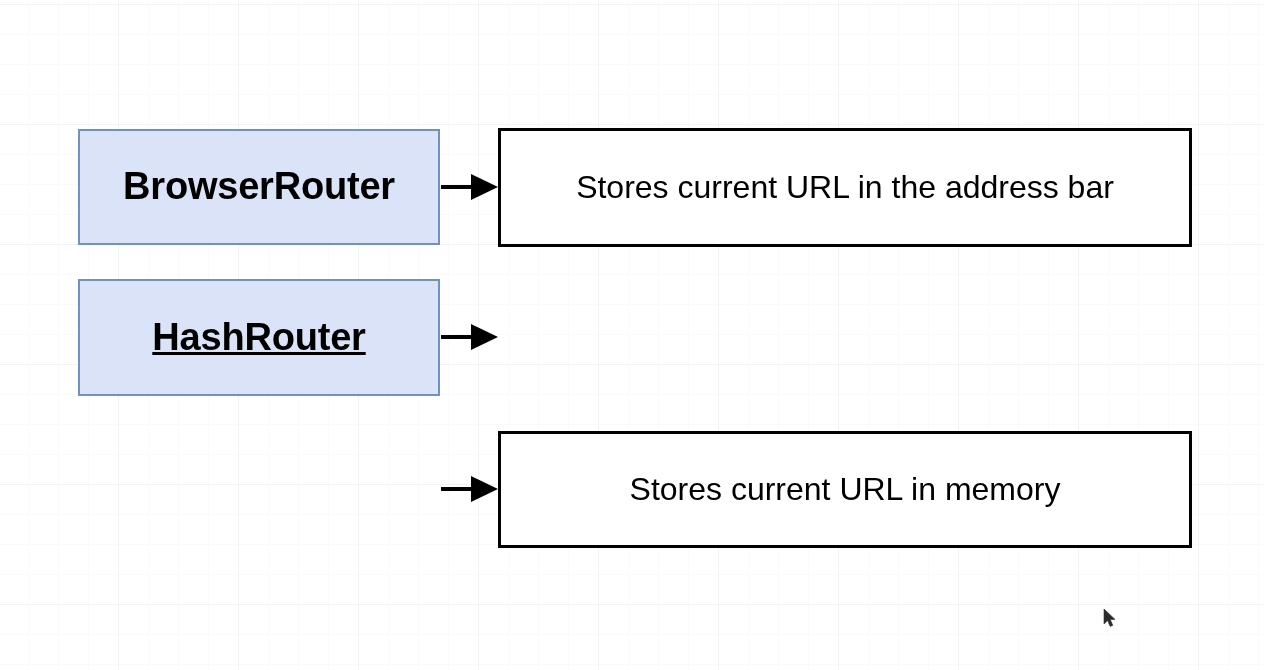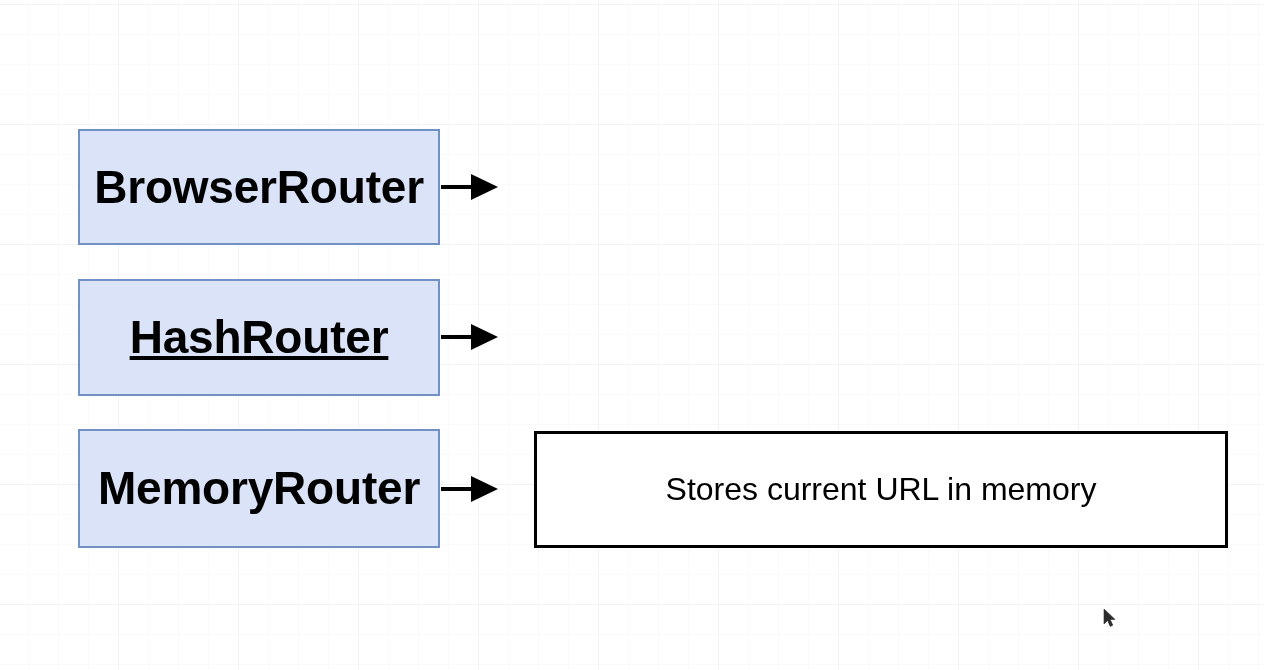--- a/index.html
+++ b/index.html
@@ -38,21 +38,21 @@
     width: 362px;
     box-sizing: border-box;
     background: #dae3f7;
     border: 2px solid #7190c4;
     display: flex;
     align-items: center;
     justify-content: center;
     text-align: center;
   }
   .node-label {
-    font-size: 46px;
+    font-size: 38px;
     font-weight: bold;
     color: #000000;
     letter-spacing: -0.2px;
     line-height: 1.1;
     white-space: nowrap;
   }
 
   
   .desc-box {
     position: absolute;
@@ -98,45 +98,45 @@
     <span class="node-label">BrowserRouter</span>
   </div>
 
   <div class="arrow" style="top:174px;">
     <svg width="58" height="26" viewBox="0 0 58 26" aria-hidden="true">
       <line x1="0" y1="13" x2="44" y2="13" stroke="#000000" stroke-width="4"></line>
       <polygon points="30,0 57,13 30,26" fill="#000000"></polygon>
     </svg>
   </div>
 
+  <div class="desc-box" style="top:128px; height:119px;">
+    <span class="desc-label">Stores current URL in the address bar</span>
+  </div>
 
   <div class="node-box" style="top:279px; height:117px;text-decoration:underline;">
     <span class="node-label">HashRouter</span>
   </div>
 
   <div class="arrow" style="top:324px;">
     <svg width="58" height="26" viewBox="0 0 58 26" aria-hidden="true">
       <line x1="0" y1="13" x2="44" y2="13" stroke="#000000" stroke-width="4"></line>
       <polygon points="30,0 57,13 30,26" fill="#000000"></polygon>
     </svg>
   </div>
 
 
-  <div class="node-box" style="top:429px; height:119px;">
-    <span class="node-label">MemoryRouter</span>
-  </div>
 
   <div class="arrow" style="top:476px;">
     <svg width="58" height="26" viewBox="0 0 58 26" aria-hidden="true">
       <line x1="0" y1="13" x2="44" y2="13" stroke="#000000" stroke-width="4"></line>
       <polygon points="30,0 57,13 30,26" fill="#000000"></polygon>
     </svg>
   </div>
 
-  <div class="desc-box" style="top:431px; height:117px;margin-left:36px;">
+  <div class="desc-box" style="top:431px; height:117px;">
     <span class="desc-label">Stores current URL in memory</span>
   </div>
 
   <div id="cursor" style="left: 1103px; top: 608px;">
     <svg width="16" height="22" viewBox="0 0 16 22" aria-hidden="true">
       <path d="M1,1 L1,16 L4.6,12.6 L7.2,18.4 L9.8,17.2 L7.2,11.6 L12,11.4 Z" fill="#2b2b2b" stroke="#2b2b2b" stroke-width="0.6"></path>
     </svg>
   </div>
 
 </div>

